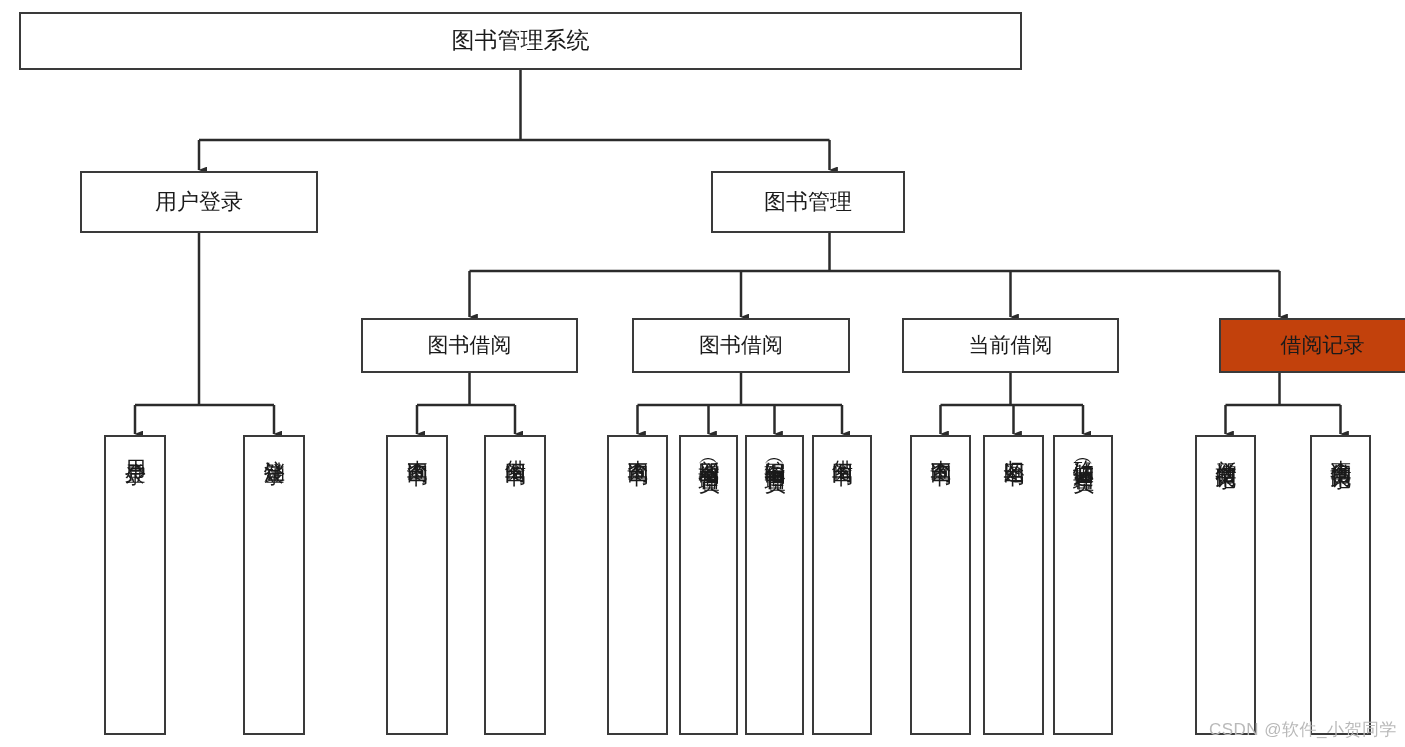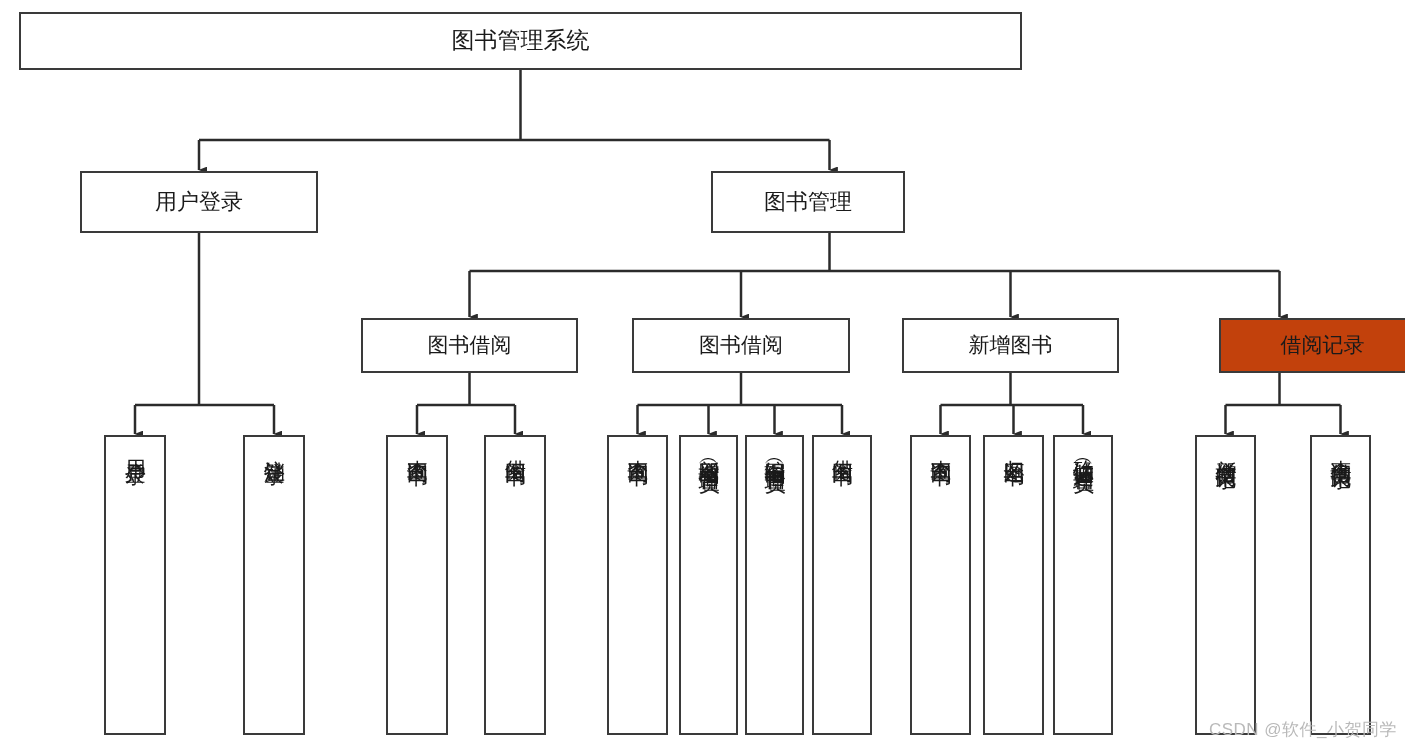--- a/index.html
+++ b/index.html
@@ -122,21 +122,21 @@
       <div class="node level1" id="node-n2" style="left: 711px; top: 171px; width: 194px; height: 62px; border-color: rgb(58, 58, 58); background: rgb(255, 255, 255); color: rgb(26, 26, 26);">
         <span class="label">图书管理</span>
       </div>
       <div class="node level2" id="node-n3" style="left: 361px; top: 318px; width: 217px; height: 55px; border-color: rgb(58, 58, 58); background: rgb(255, 255, 255); color: rgb(26, 26, 26);">
         <span class="label">图书借阅</span>
       </div>
       <div class="node level2" id="node-n4" style="left: 632px; top: 318px; width: 218px; height: 55px; border-color: rgb(58, 58, 58); background: rgb(255, 255, 255); color: rgb(26, 26, 26);">
         <span class="label">图书借阅</span>
       </div>
       <div class="node level2" id="node-n5" style="left: 902px; top: 318px; width: 217px; height: 55px; border-color: rgb(58, 58, 58); background: rgb(255, 255, 255); color: rgb(26, 26, 26);">
-        <span class="label">新增图书</span>
+        <span class="label">当前借阅</span>
       </div>
       <div class="node level2" id="node-n6" style="left: 1171px; top: 318px; width: 207px; height: 55px; border-color: rgb(58, 58, 58); background: #c2410c; color: rgb(26, 26, 26); margin-left: 48px;">
         <span class="label">借阅记录</span>
       </div>
       <div class="node leaf" id="node-l1" style="left: 104px; top: 435px; width: 62px; height: 300px; border-color: rgb(58, 58, 58); background: rgb(255, 255, 255); color: rgb(26, 26, 26);">
         <span class="label">用户登录</span>
       </div>
       <div class="node leaf" id="node-l2" style="left: 243px; top: 435px; width: 62px; height: 300px; border-color: rgb(58, 58, 58); background: rgb(255, 255, 255); color: rgb(26, 26, 26);">
         <span class="label">注销登录</span>
       </div>

